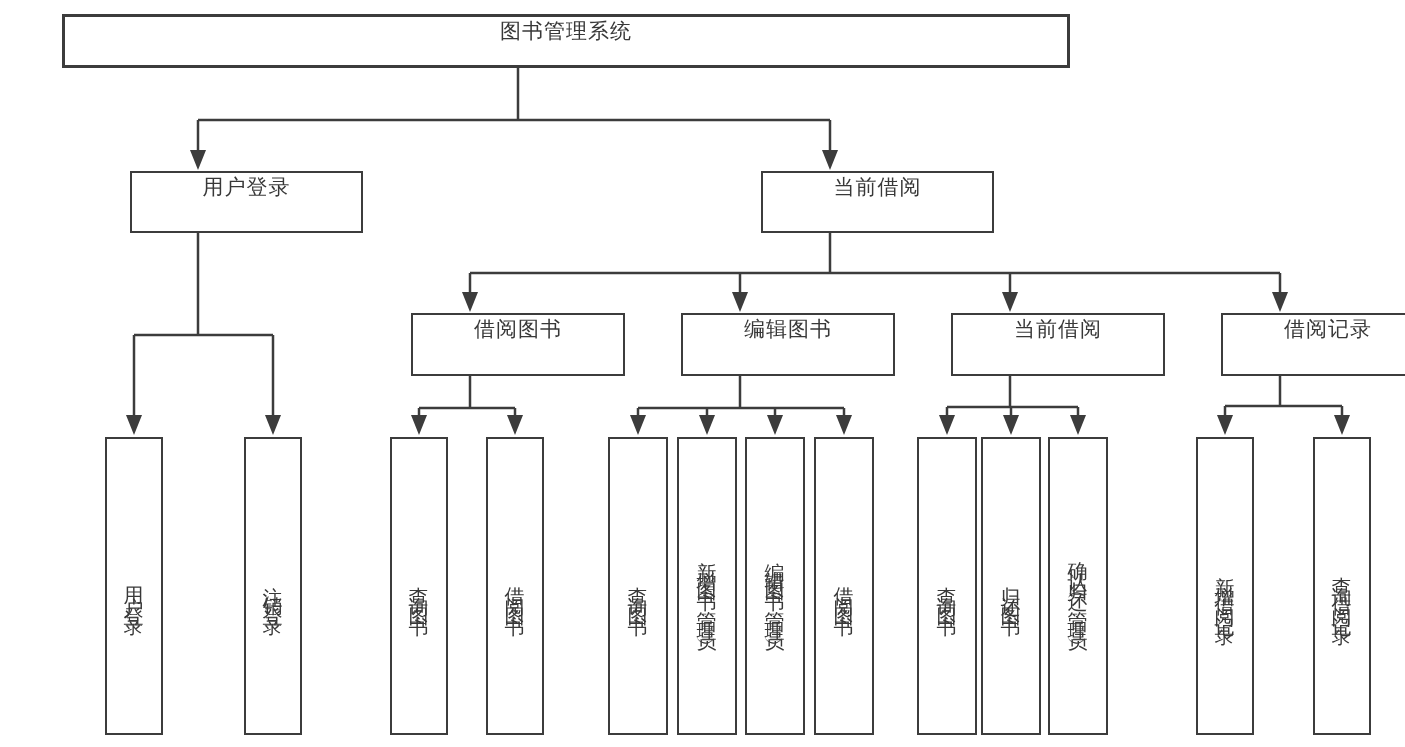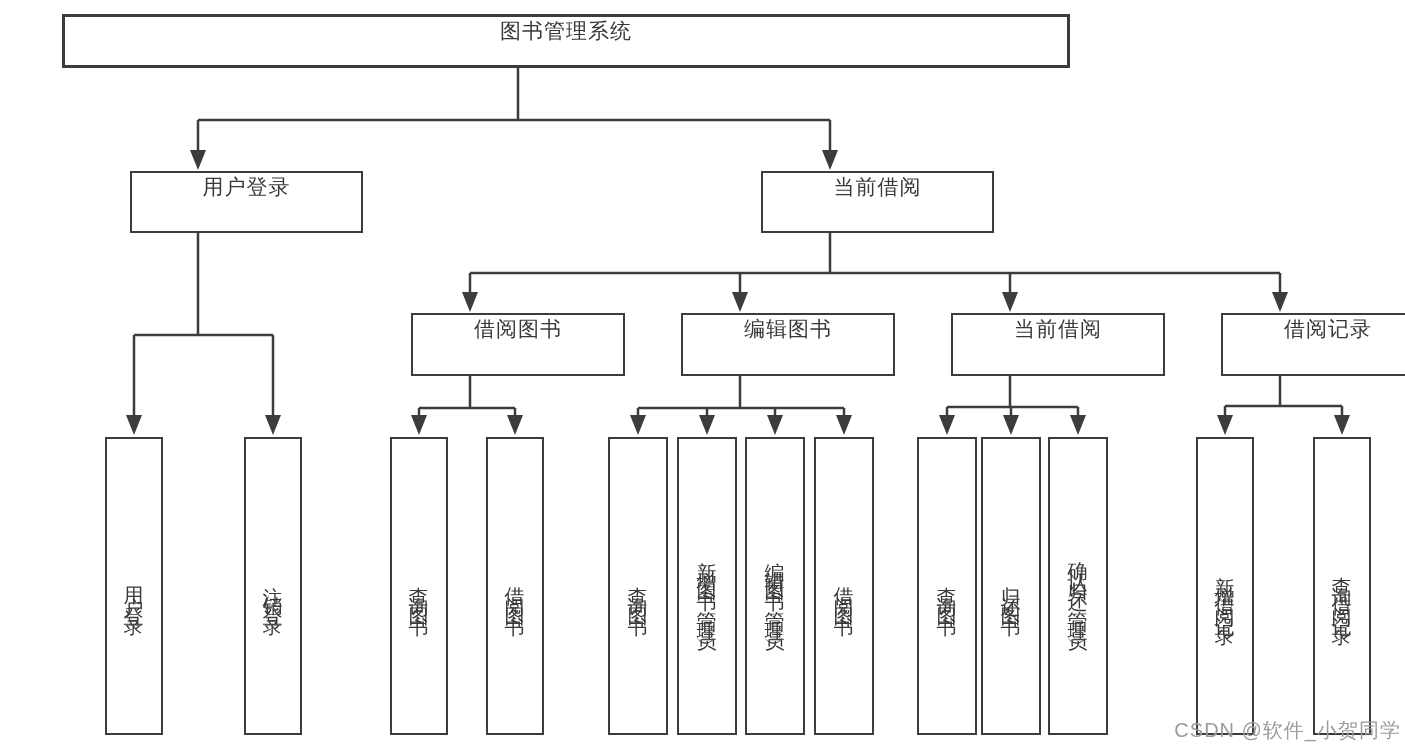--- a/index.html
+++ b/index.html
@@ -175,15 +175,14 @@
     <span>确认归还（管理员）</span>
   </div>
 
   <div class="leaf" style="left:1196px;width:58px;">
     <span>新增借阅记录</span>
   </div>
   <div class="leaf" style="left:1313px;width:58px;">
     <span>查询借阅记录</span>
   </div>
 
-  <div class="watermark">CSDN @软件_小贺同学</div>
 
 </div>
 
 </body></html>

